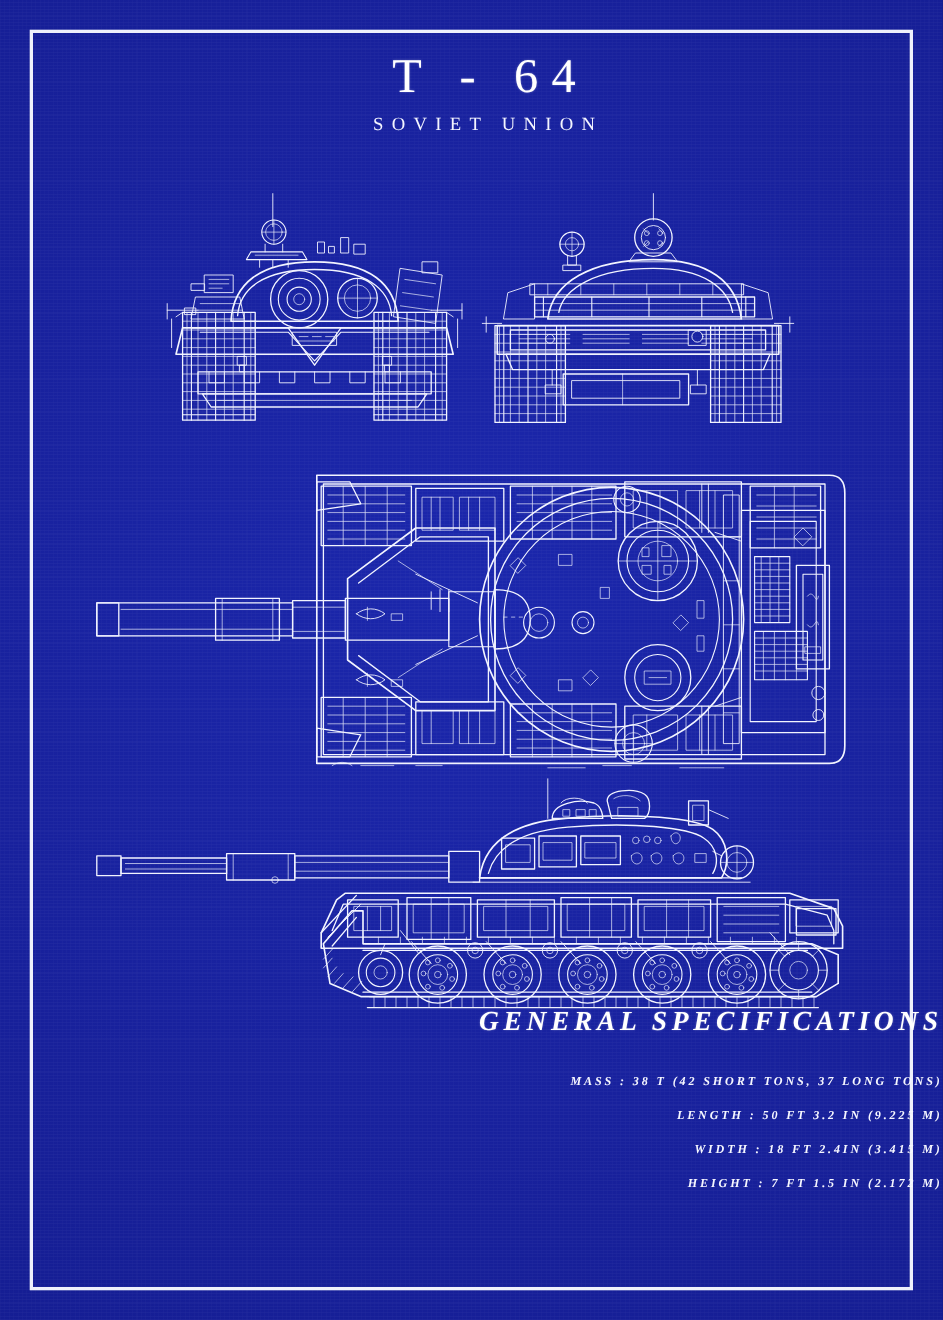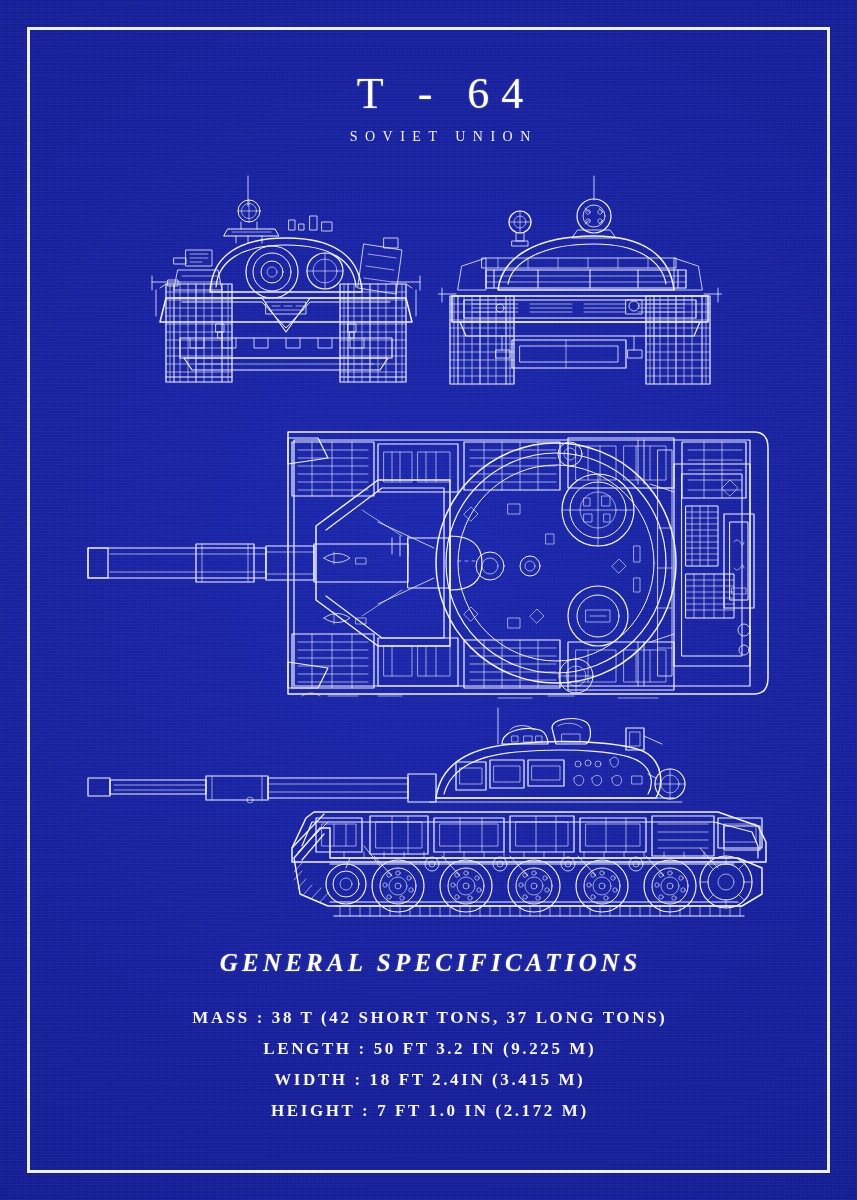--- a/index.html
+++ b/index.html
@@ -43,37 +43,37 @@
     bottom: 27px;
     border: 3px solid #eef0fb;
     box-sizing: border-box;
     pointer-events: none;
   }
 
   
   #header {
     position: absolute;
     left: 0; right: 0;
-    top: 68px;
+    top: 44px;
     text-align: center;
     padding-left: 23px;
   }
   #title {
     color: #ffffff;
     font-size: 44px;
     line-height: 52px;
     font-weight: 400;
     letter-spacing: 12px;
     text-indent: 12px;
     text-shadow: 0 0 2px rgba(255,255,255,.35);
     font-family: "Liberation Serif", "DejaVu Serif", serif;
   }
   #subtitle {
     color: #f4f5ff;
-    font-size: 14px;
+    font-size: 17px;
     line-height: 26px;
     letter-spacing: 7.5px;
     text-indent: 7.5px;
     margin-top: 4px;
     font-family: "Liberation Serif", "DejaVu Serif", serif;
   }
 
   
   .view {
     position: absolute;
@@ -94,42 +94,43 @@
 
   #view-front { left: 144px; top: 172px; }
   #view-rear  { left: 438px; top: 172px; }
   #view-top   { left: 78px;  top: 418px; }
   #view-side  { left: 78px;  top: 706px; }
 
   
   #specs {
     position: absolute;
     left: 0; right: 0;
-    top: 946px;
-    text-align: center;
+    top: 912px;
+    text-align: right;
   }
   #specs-heading {
     color: #ffffff;
     font-size: 25px;
     line-height: 34px;
     font-weight: bold;
     font-style: italic;
     letter-spacing: 4.2px;
     text-indent: 4.2px;
     text-shadow: 0 0 2px rgba(255,255,255,.3);
     font-family: "Liberation Serif", "DejaVu Serif", serif;
   }
   #spec-list {
     margin-top: 22px;
   }
   .spec-line {
     color: #f6f7ff;
-    font-size: 17px;
+    font-size: 11px;
     line-height: 31px;
     font-weight: bold;
+    font-style: italic;
     letter-spacing: 2.6px;
     text-indent: 2.6px;
     font-family: "Liberation Serif", "DejaVu Serif", serif;
   }
 </style>
 </head>
 <body>
 
 <div id="poster">
 
@@ -669,17 +670,17 @@
       </g>
     </svg>
   </div>
 
   <div id="specs">
     <div id="specs-heading">GENERAL SPECIFICATIONS</div>
     <div id="spec-list">
       <div class="spec-line">MASS : 38 T (42 SHORT TONS, 37 LONG TONS)</div>
       <div class="spec-line">LENGTH : 50 FT 3.2 IN (9.225 M)</div>
       <div class="spec-line">WIDTH : 18 FT 2.4IN (3.415 M)</div>
-      <div class="spec-line">HEIGHT : 7 FT 1.0 IN (2.172 M)</div>
+      <div class="spec-line">HEIGHT : 7 FT 1.5 IN (2.172 M)</div>
     </div>
   </div>
 
 </div>
 
 </body></html>

